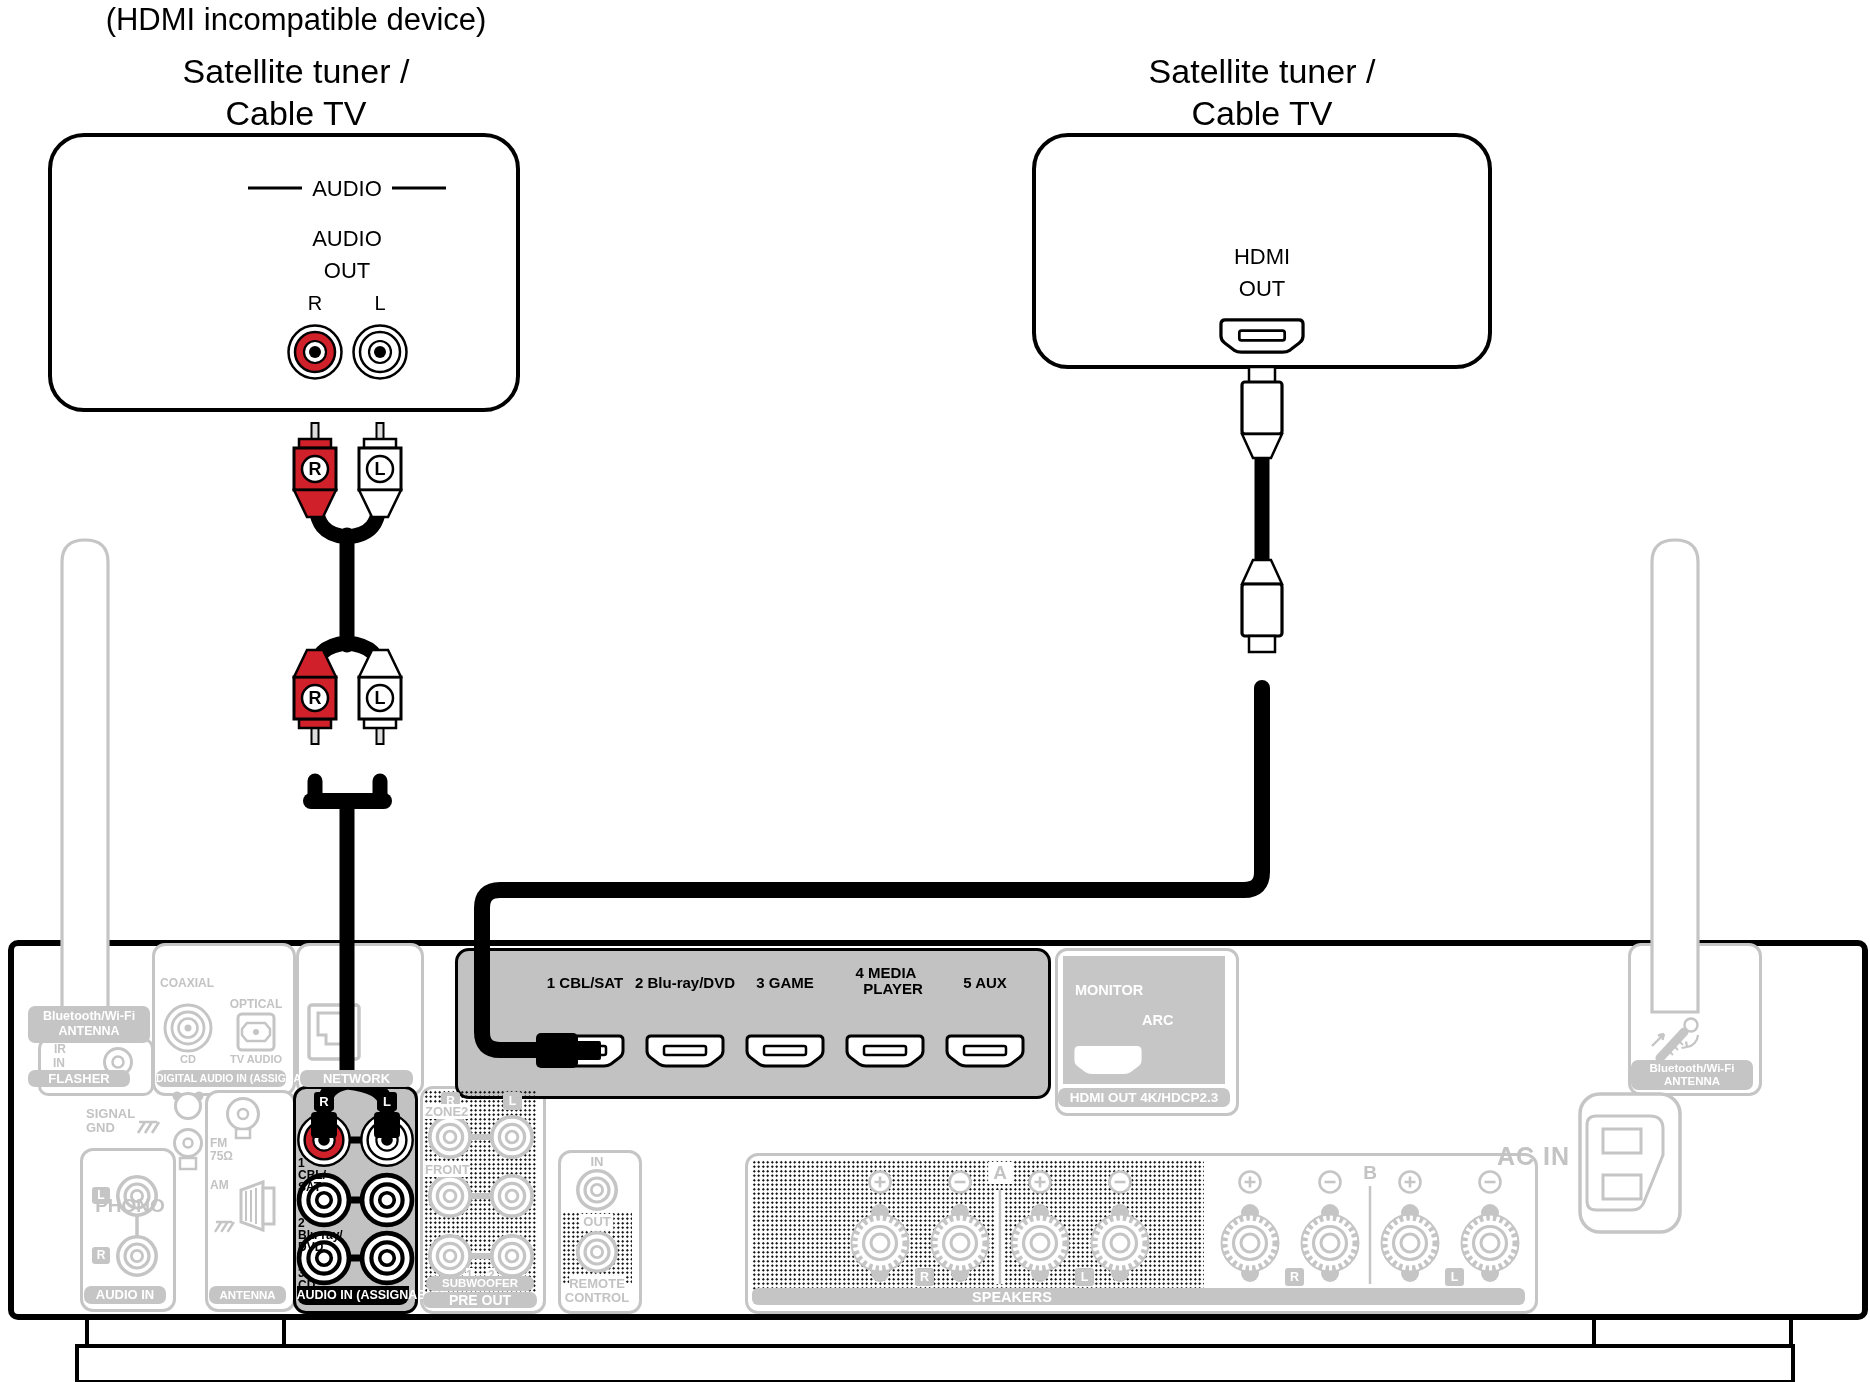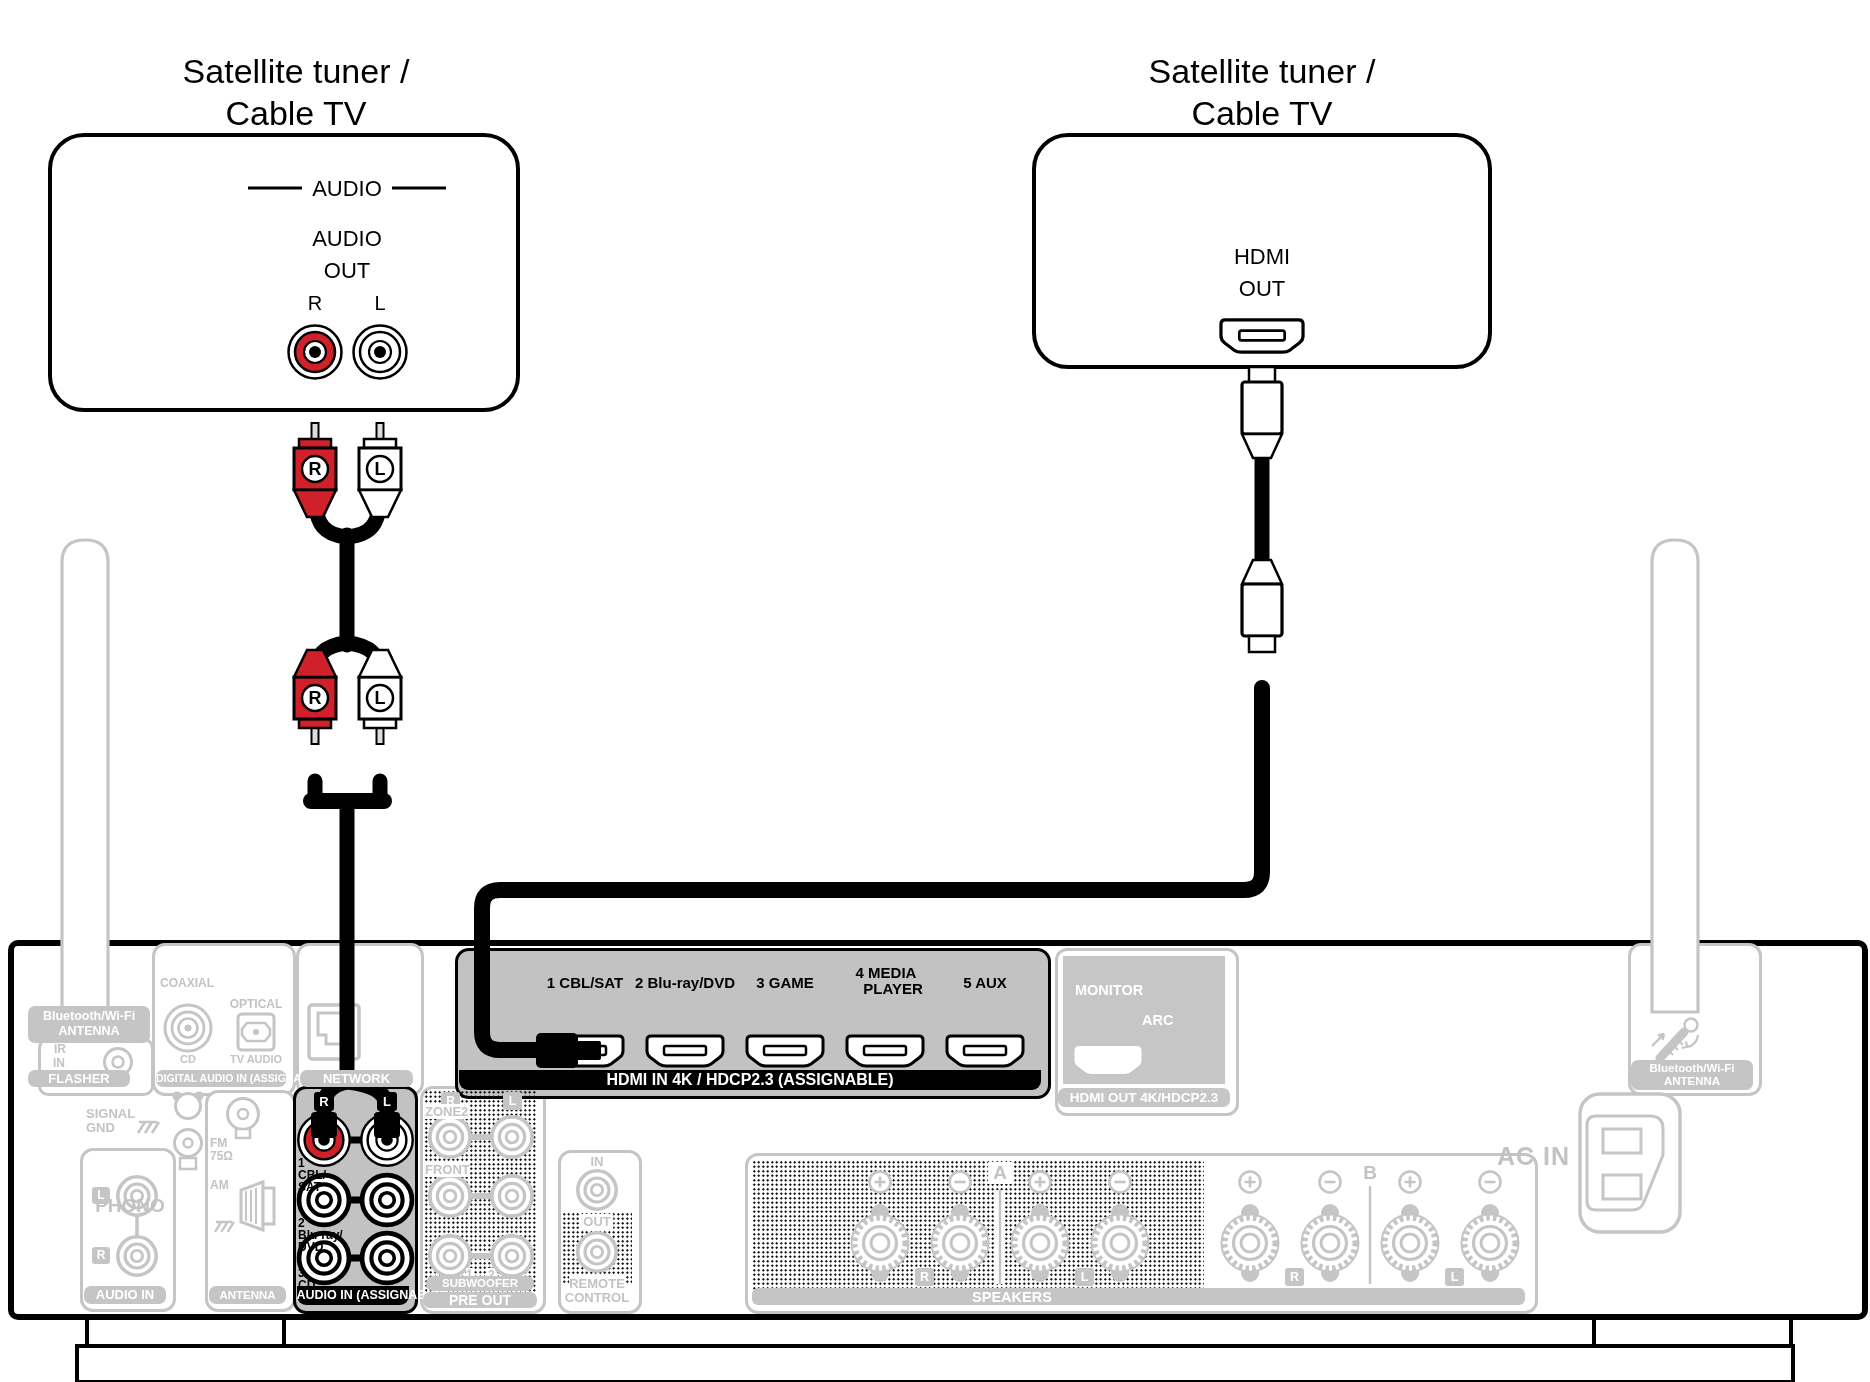--- a/index.html
+++ b/index.html
@@ -23,20 +23,21 @@
   .panel{position:absolute;z-index:5;}
   svg#overlay{position:absolute;left:0;top:0;z-index:20;}
   svg text{font-family:"Liberation Sans","DejaVu Sans",sans-serif;}
 </style>
 </head>
 <body>
 
 <div id="canvas">
 
   <div class="devbox" style="left:48px;top:133px;width:464px;height:271px;"></div>
+  <div class="lbl c" style="left:296px;top:2px;font-size:31px;">(HDMI incompatible device)</div>
   <div class="lbl c" style="left:296px;top:52px;font-size:34px;">Satellite tuner /</div>
   <div class="lbl c wbg" style="left:296px;top:94px;font-size:34px;padding:0 18px;">Cable TV</div>
   <div class="lbl c" style="left:347px;top:176px;font-size:22px;">AUDIO</div>
   <div class="lbl c" style="left:347px;top:226px;font-size:22px;">AUDIO</div>
   <div class="lbl c" style="left:347px;top:258px;font-size:22px;">OUT</div>
   <div class="lbl c" style="left:315px;top:292px;font-size:20px;">R</div>
   <div class="lbl c" style="left:380px;top:292px;font-size:20px;">L</div>
 
   <div class="devbox" style="left:1032px;top:133px;width:452px;height:228px;"></div>
   <div class="lbl c" style="left:1262px;top:52px;font-size:34px;">Satellite tuner /</div>
@@ -116,21 +117,20 @@
   <div class="lbl b gray c wbg" style="left:597px;top:1276px;font-size:13px;">REMOTE</div>
   <div class="lbl b gray c wbg" style="left:597px;top:1290px;font-size:13px;">CONTROL</div>
 
   <div class="panel" style="left:455px;top:948px;width:590px;height:145px;background:#c2c2c2;border:3.5px solid #000;border-radius:14px;"></div>
   <div class="lbl b c" style="left:585px;top:974px;font-size:15px;">1 CBL/SAT</div>
   <div class="lbl b c" style="left:685px;top:974px;font-size:15px;">2 Blu-ray/DVD</div>
   <div class="lbl b c" style="left:785px;top:974px;font-size:15px;">3 GAME</div>
   <div class="lbl b c" style="left:886px;top:964px;font-size:15px;">4 MEDIA</div>
   <div class="lbl b c" style="left:893px;top:980px;font-size:15px;">PLAYER</div>
   <div class="lbl b c" style="left:985px;top:974px;font-size:15px;">5 AUX</div>
-  <div class="bar dark" style="left:459px;top:1070px;width:582px;height:20px;font-size:16px;line-height:20px;">HDMI IN  4K / HDCP2.3 (ASSIGNABLE)</div>
 
   <div class="box" style="left:1055px;top:948px;width:178px;height:162px;border-radius:12px;"></div>
   <div style="position:absolute;left:1063px;top:956px;width:162px;height:128px;background:#c6c6c6;z-index:6;"></div>
   <div class="lbl b" style="left:1075px;top:982px;font-size:14.5px;color:#fff;">MONITOR</div>
   <div class="lbl b" style="left:1142px;top:1012px;font-size:14.5px;color:#fff;">ARC</div>
   <div class="bar" style="left:1058px;top:1088px;width:172px;height:19px;font-size:13.5px;line-height:19px;background:#c6c6c6;">HDMI OUT 4K/HDCP2.3</div>
 
   <div class="box" style="left:745px;top:1153px;width:787px;height:155px;"></div>
   <div class="hatch" style="left:752px;top:1160px;width:452px;height:130px;"></div>
   <div class="lbl b gray c wbg" style="left:1000px;top:1162px;font-size:19px;padding:0 5px;">A</div>

